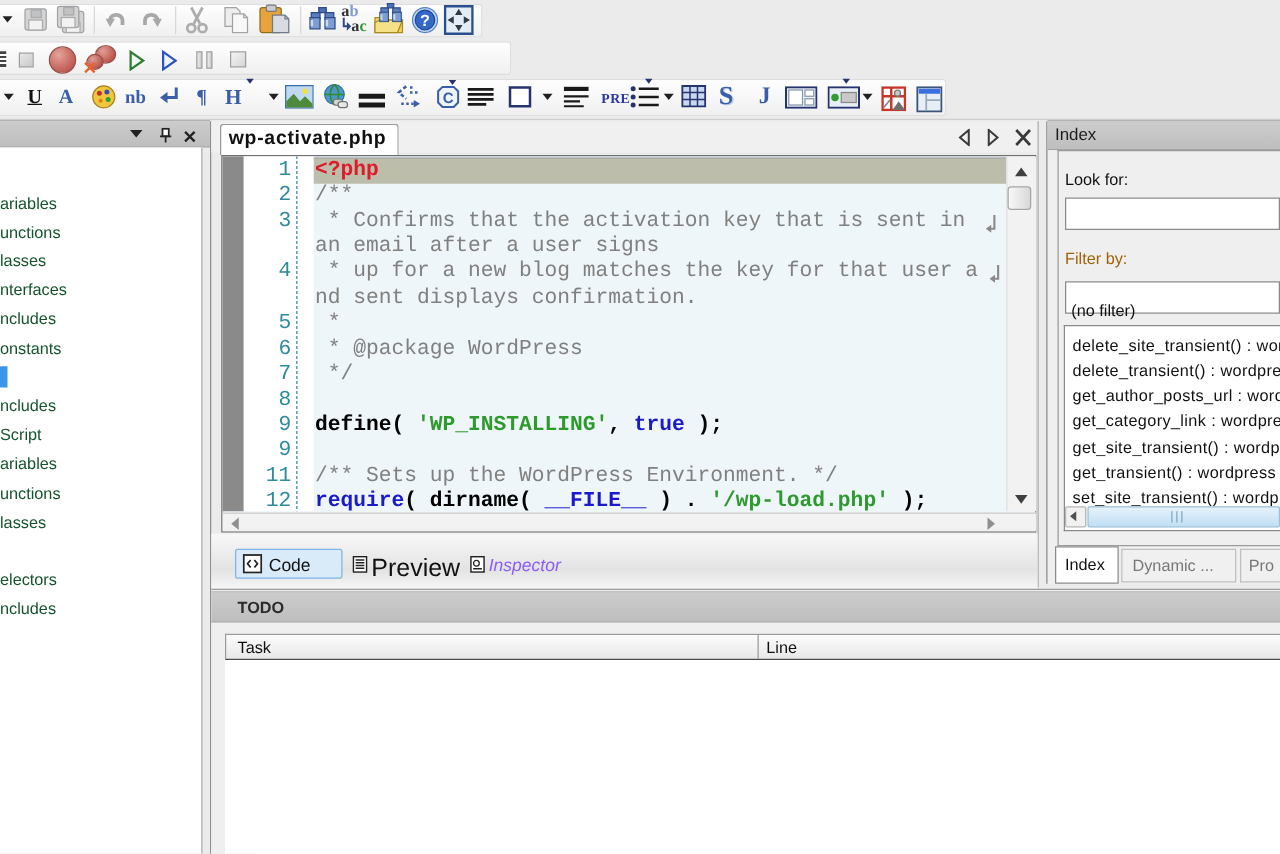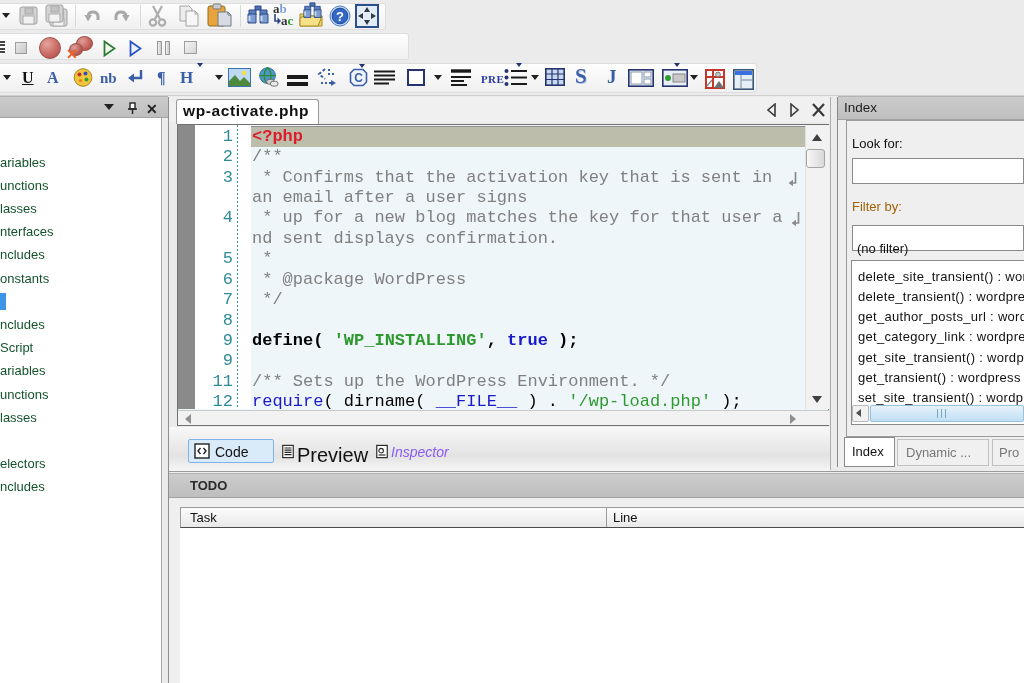--- a/index.html
+++ b/index.html
@@ -285,21 +285,21 @@
       <div class="ed-row" style="left:74px;top:165.16000000000003px;"><span class="gray"> */</span></div>
       <div class="num" style="left:17px;top:185.58000000000004px;">8</div>
       <div class="ed-row" style="left:74px;top:185.58000000000004px;"></div>
       <div class="num" style="left:17px;top:206.00000000000003px;">9</div>
       <div class="ed-row" style="left:74px;top:206.00000000000003px;"><span style="font-weight:bold">define( <span class="green">'WP_INSTALLING'</span>, <span class="blue">true</span> );</span></div>
       <div class="num" style="left:17px;top:226.42000000000002px;">9</div>
       <div class="ed-row" style="left:74px;top:226.42000000000002px;"></div>
       <div class="num" style="left:17px;top:246.84000000000003px;">11</div>
       <div class="ed-row" style="left:74px;top:246.84000000000003px;"><span class="gray">/** Sets up the WordPress Environment. */</span></div>
       <div class="num" style="left:17px;top:267.26000000000005px;">12</div>
-      <div class="ed-row" style="left:74px;top:267.26000000000005px;"><span style="font-weight:normal"><span class="blue">require</span>( dirname( <span class="blue">__FILE__</span> ) . <span class="green">'/wp-load.php'</span> );</span></div>
+      <div class="ed-row" style="left:74px;top:267.26000000000005px;"><span style="font-weight:bold"><span class="blue">require</span>( dirname( <span class="blue">__FILE__</span> ) . <span class="green">'/wp-load.php'</span> );</span></div>
       <svg class="abs" style="left:610px;top:45.64px" width="10" height="17" viewBox="0 0 10 17">
         <path d="M7.5 1 V12 H3.5" stroke="#8A8A8A" stroke-width="1.7" fill="none"></path>
         <path d="M5 8.8 L5 15.2 L0.6 12 Z" fill="#8A8A8A"></path>
       </svg>
       <svg class="abs" style="left:613px;top:86.48px" width="10" height="17" viewBox="0 0 10 17">
         <path d="M7.5 1 V12 H3.5" stroke="#8A8A8A" stroke-width="1.7" fill="none"></path>
         <path d="M5 8.8 L5 15.2 L0.6 12 Z" fill="#8A8A8A"></path>
       </svg>
     </div>
 

